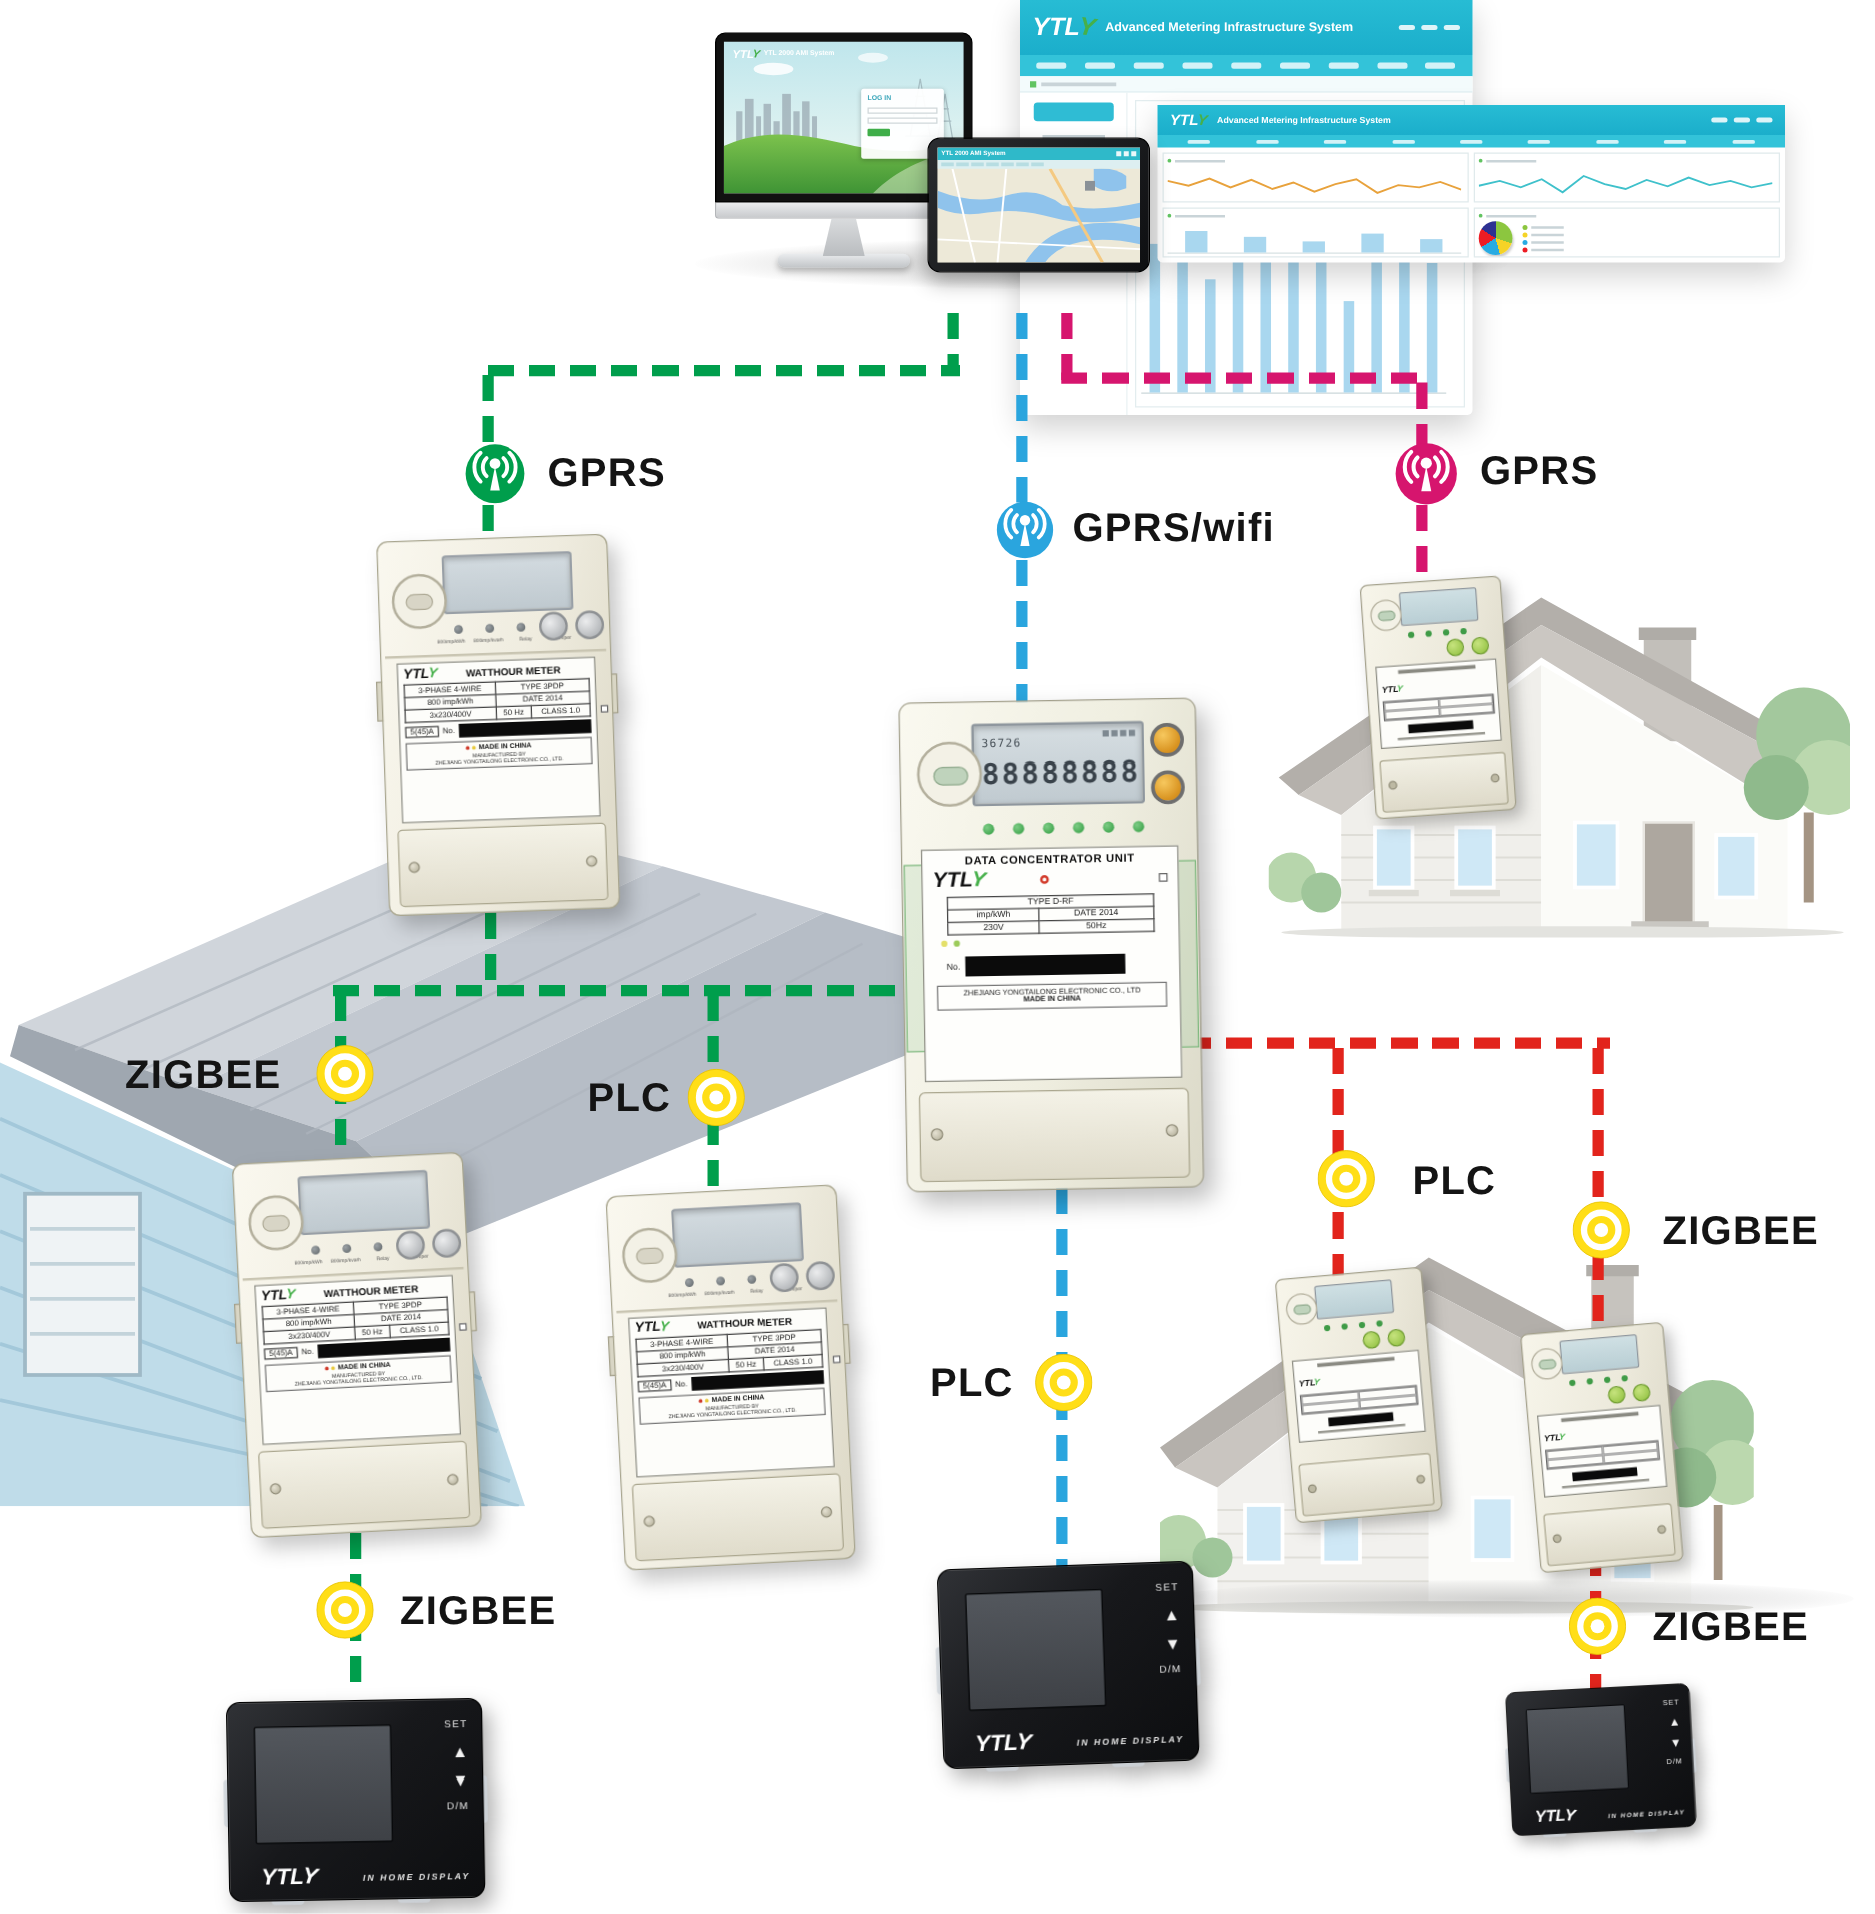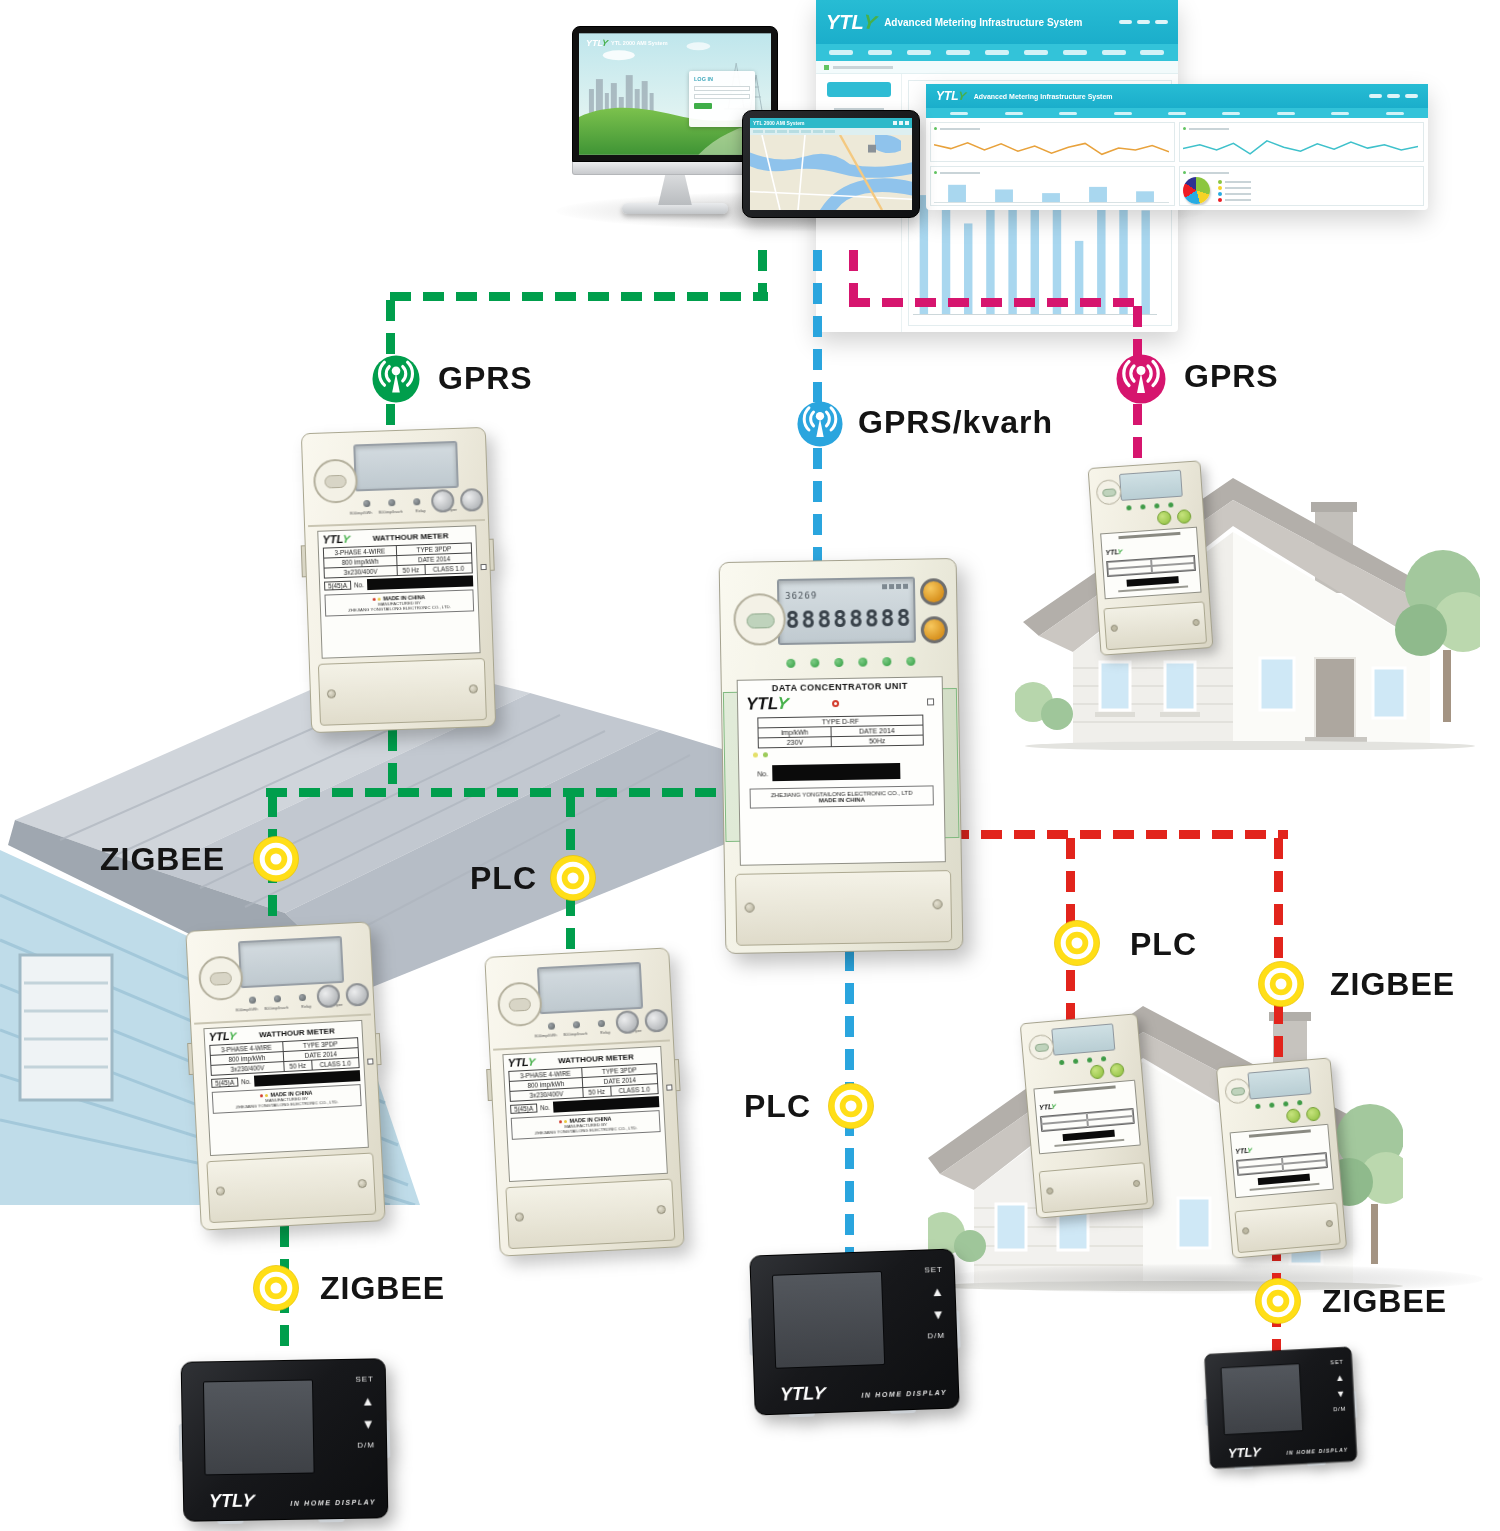--- a/index.html
+++ b/index.html
@@ -556,21 +556,21 @@
     <svg width="46" height="46" viewBox="0 0 100 100">
       <circle cx="50" cy="50" r="49" fill="#2AA5DE"></circle>
       <circle cx="50" cy="33" r="9" fill="#fff"></circle>
       <polygon points="50,38 58,78 42,78" fill="#fff"></polygon>
       <path d="M36,24 A21,21 0 0 0 36,54" stroke="#fff" stroke-width="6.5" fill="none" stroke-linecap="round"></path>
       <path d="M26,15 A33,33 0 0 0 26,63" stroke="#fff" stroke-width="6.5" fill="none" stroke-linecap="round"></path>
       <path d="M64,24 A21,21 0 0 1 64,54" stroke="#fff" stroke-width="6.5" fill="none" stroke-linecap="round"></path>
       <path d="M74,15 A33,33 0 0 1 74,63" stroke="#fff" stroke-width="6.5" fill="none" stroke-linecap="round"></path>
     </svg>
   </div>
-  <div class="net-label" style="left:858px;top:406px">GPRS/kvarh</div>
+  <div class="net-label" style="left:858px;top:406px">GPRS/wifi</div>
 
   <div class="icon-node" style="left:1116px;top:354px">
     <svg width="50" height="50" viewBox="0 0 100 100">
       <circle cx="50" cy="50" r="49" fill="#D6156E"></circle>
       <circle cx="50" cy="33" r="9" fill="#fff"></circle>
       <polygon points="50,38 58,78 42,78" fill="#fff"></polygon>
       <path d="M36,24 A21,21 0 0 0 36,54" stroke="#fff" stroke-width="6.5" fill="none" stroke-linecap="round"></path>
       <path d="M26,15 A33,33 0 0 0 26,63" stroke="#fff" stroke-width="6.5" fill="none" stroke-linecap="round"></path>
       <path d="M64,24 A21,21 0 0 1 64,54" stroke="#fff" stroke-width="6.5" fill="none" stroke-linecap="round"></path>
       <path d="M74,15 A33,33 0 0 1 74,63" stroke="#fff" stroke-width="6.5" fill="none" stroke-linecap="round"></path>
@@ -831,21 +831,21 @@
     <div class="m-cover">
           <i class="sl"></i>
           <i class="sr"></i>
         </div>
   </div>
 </div>
 
   <div class="conc" style="left:722px;top:560px;transform:rotate(-1deg)">
     <div class="c-body"></div>
     <div class="c-lcd">
-      <span class="sm">36269</span>
+      <span class="sm">36726</span>
       <span class="syms">
           <i></i>
           <i></i>
           <i></i>
           <i></i>
         </span>
       <div class="mg">88888888</div>
     </div>
     <div class="c-dial">
         <i></i>

